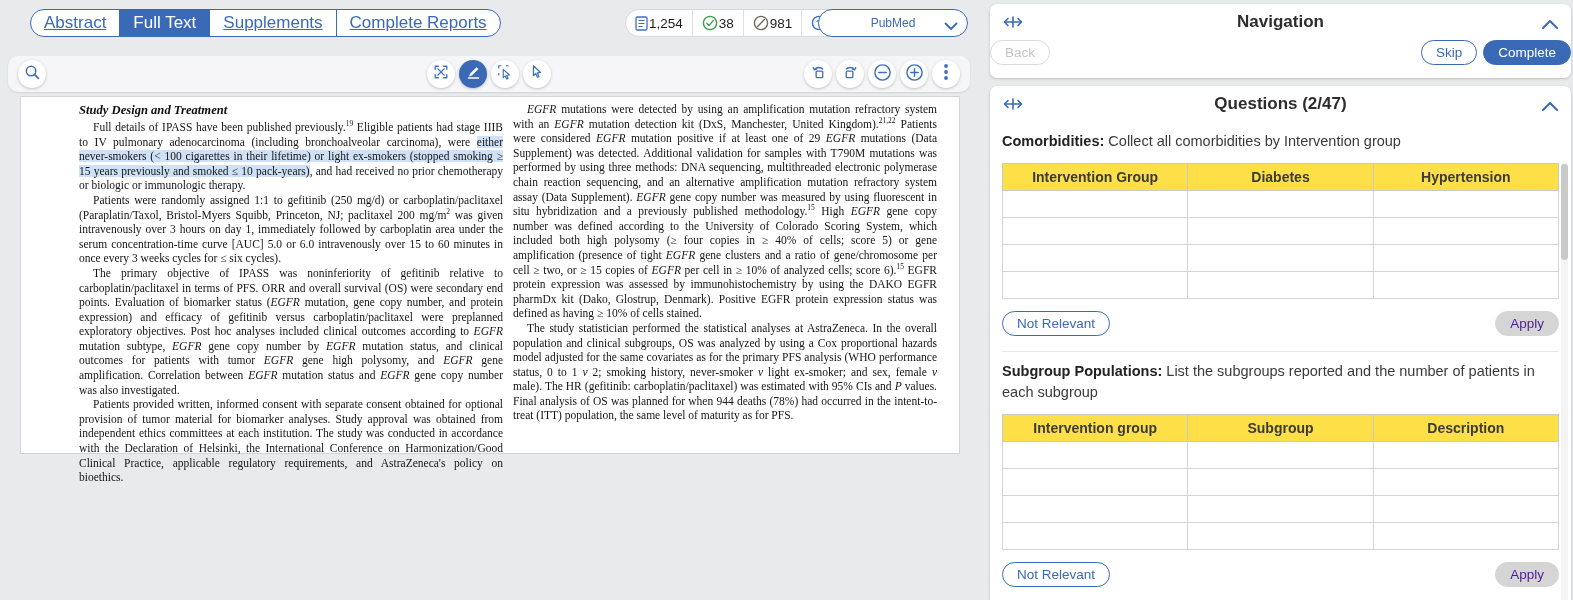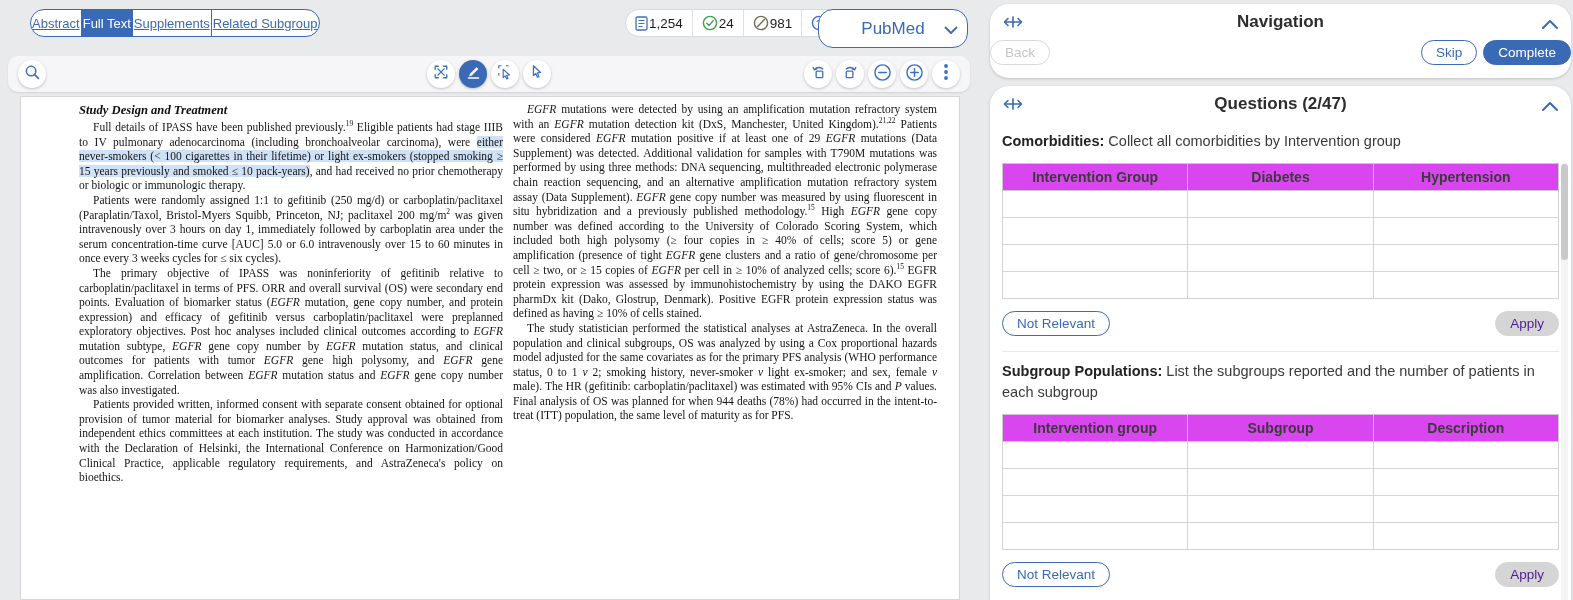--- a/index.html
+++ b/index.html
@@ -14,56 +14,56 @@
     --hl:#cfe1f6;
   }
   *{margin:0;padding:0;box-sizing:border-box;}
   html,body{width:1573px;height:600px;overflow:hidden;}
   body{background:var(--gray-bg);font-family:"Liberation Sans",sans-serif;position:relative;}
 
   
   .left-pane{position:absolute;left:0;top:0;width:978px;height:600px;}
 
   .tabs{position:absolute;left:30px;top:9px;height:28px;display:flex;border:1.5px solid var(--blue);border-radius:15px;background:#fff;overflow:hidden;align-items:stretch;}
-  .tab{padding:0 1px;display:flex;align-items:center;color:var(--blue);font-size:13px;border-right:1.5px solid var(--blue);cursor:pointer;text-decoration:underline;white-space:nowrap;}
+  .tab{padding:0 13px;display:flex;align-items:center;color:var(--blue);font-size:17px;border-right:1.5px solid var(--blue);cursor:pointer;text-decoration:underline;white-space:nowrap;}
   .tab:last-child{border-right:none;}
   .tab.active{background:var(--blue);color:#fff;text-decoration:none;}
 
   .stats{position:absolute;left:625px;top:9px;height:28px;display:flex;align-items:stretch;background:#fff;border:1px solid #d9d9dc;border-radius:14px;overflow:hidden;}
   .stat{display:flex;align-items:center;gap:1px;padding:0 9px;border-right:1px solid #e0e0e3;font-size:13.5px;color:#1d1d1f;}
   .stat:last-child{border-right:none;}
   .stat .ic{display:flex;align-items:center;}
 
-  .source-select{position:absolute;right:10px;top:9px;width:150px;height:39px;border:1.5px solid var(--blue);border-radius:15px;background:#fff;display:flex;align-items:center;justify-content:center;color:var(--blue);font-size:17px;cursor:pointer;}
+  .source-select{position:absolute;right:10px;top:9px;width:150px;height:28px;border:1.5px solid var(--blue);border-radius:15px;background:#fff;display:flex;align-items:center;justify-content:center;color:var(--blue);font-size:12px;cursor:pointer;}
   .source-select .chev{position:absolute;right:9px;top:10px;}
 
   .pdf-toolbar{position:absolute;left:8px;top:56px;right:8px;height:36px;background:#f6f6f8;border-radius:10px;box-shadow:0 1px 2px rgba(0,0,0,.10);}
   .tool-circle{width:28px;height:28px;border-radius:50%;background:#fff;box-shadow:0 1px 3px rgba(0,0,0,.22);display:flex;align-items:center;justify-content:center;cursor:pointer;}
   .tool-circle.active{background:var(--blue);}
   .tc-search{position:absolute;left:10px;top:4px;}
   .tc-center{position:absolute;left:50%;top:4px;transform:translateX(-50%);display:flex;gap:4px;}
   .tc-right{position:absolute;right:10px;top:4px;display:flex;gap:4px;}
 
-  .pdf-page{position:absolute;left:20px;top:96px;width:940px;height:504px;background:#fff;border:1px solid #d4d4d8;padding:5px 22px 0 58px;}
+  .pdf-page{position:absolute;left:20px;top:96px;width:940px;height:358px;background:#fff;border:1px solid #d4d4d8;padding:5px 22px 0 58px;}
   .page-cols{display:flex;gap:10px;}
   .col{width:425px;font-family:"Liberation Serif",serif;font-size:11.5px;line-height:1.27;text-align:justify;color:#141414;}
   .col p{text-indent:14px;}
   .sec-head{font-family:"Liberation Serif",serif;font-size:12.6px;font-weight:bold;font-style:italic;color:#0e0e0e;margin:1px 0 1px;text-align:left;}
   .sec-head.mt{margin-top:9px;margin-bottom:3px;}
   .seg-i{font-style:italic;}
   .seg-sup{vertical-align:super;font-size:7.5px;line-height:0;}
   .seg-hl{background:var(--hl);}
   .page-footer{position:absolute;left:58px;right:22px;bottom:9px;display:flex;justify-content:space-between;align-items:baseline;}
   .pf-left{display:flex;gap:10px;align-items:baseline;font-family:"Liberation Sans",sans-serif;font-size:9.5px;color:#222;}
   .pf-page{font-weight:bold;font-size:11px;color:#000;}
   .pf-right{font-family:"Liberation Serif",serif;font-variant:small-caps;font-weight:bold;font-size:10.5px;color:#0e0e0e;}
 
   
   .right-pane{position:absolute;left:988px;top:0;width:585px;height:600px;}
-  .card{position:absolute;left:2px;right:2px;background:var(--card);border-radius:19px;box-shadow:0 1px 3px rgba(0,0,0,.18);}
+  .card{position:absolute;left:2px;right:2px;background:var(--card);border-radius:7px;box-shadow:0 1px 3px rgba(0,0,0,.18);}
   .card-nav{top:4px;height:74px;}
   .card-q{top:86px;height:560px;border-bottom-left-radius:0;border-bottom-right-radius:0;}
   .card-header{position:relative;height:36px;display:flex;align-items:center;justify-content:center;}
   .card-title{font-size:17px;font-weight:bold;color:#2d2d2f;}
   .move-handle{position:absolute;left:12px;top:10px;cursor:grab;}
   .collapse-btn{position:absolute;right:12px;top:12px;cursor:pointer;}
 
   .nav-buttons{display:flex;align-items:center;gap:6px;padding:0 0;}
   .btn{border-radius:14px;padding:4px 14px;font-size:13.5px;background:#fff;white-space:nowrap;cursor:pointer;}
   .btn-outline{border:1.5px solid var(--blue);color:var(--blue);}
@@ -74,37 +74,37 @@
 
   .search-select{margin:1px 8px 6px;height:27px;border:1.5px solid var(--blue);border-radius:15px;position:relative;display:flex;align-items:center;justify-content:center;color:var(--blue);font-size:13.5px;cursor:pointer;background:#fff;}
   .search-select .chev{position:absolute;right:10px;top:9px;}
 
   .q-body{position:relative;padding:0 12px;}
   .question-block{padding-top:9px;}
   .question-block + .question-block{border-top:1px solid #e8e8e8;margin-top:2px;}
   .q-label{font-size:14.5px;color:#3a3a3a;line-height:1.4;padding-right:6px;}
   .q-label b{color:#222;text-align:center;}
   .q-table{width:100%;border-collapse:collapse;margin-top:12px;table-layout:fixed;}
-  .q-table th{background:#d946ef;border:1px solid var(--tbl-border);font-size:14px;font-weight:bold;padding:5px 4px;color:#3b3b3b;}
+  .q-table th{background:#fde047;border:1px solid var(--tbl-border);font-size:14px;font-weight:bold;padding:5px 4px;color:#3b3b3b;}
   .q-table td{border:1px solid #d4d4d4;height:27px;background:#fff;}
   .q-actions{display:flex;justify-content:space-between;align-items:flex-end;padding:12px 0 13px;}
 
   .q-scrollbar{position:absolute;right:3px;top:76px;bottom:2px;width:7px;background:#f4f4f4;border-radius:4px;}
   .q-thumb{position:absolute;top:2px;left:0;width:7px;height:96px;background:#c9c9c9;border-radius:4px;cursor:pointer;}
 </style>
 </head>
 <body>
 
 <div class="left-pane">
 
   <div class="tabs">
       <div class="tab">Abstract</div>
       <div class="tab active">Full Text</div>
       <div class="tab">Supplements</div>
-      <div class="tab">Related Subgroup</div>
+      <div class="tab">Complete Reports</div>
     </div>
 
   <div class="stats">
       <div class="stat">
         <span class="ic">
           <svg width="13" height="15" viewBox="0 0 13 15">
             <rect x="1" y="1" width="11" height="13" rx="1.5" fill="none" stroke="#3d6fc0" stroke-width="1.3"></rect>
             <line x1="3.5" y1="4.5" x2="9.5" y2="4.5" stroke="#3d6fc0" stroke-width="1.1"></line>
             <line x1="3.5" y1="7.5" x2="9.5" y2="7.5" stroke="#3d6fc0" stroke-width="1.1"></line>
             <line x1="3.5" y1="10.5" x2="7.5" y2="10.5" stroke="#3d6fc0" stroke-width="1.1"></line>
@@ -112,21 +112,21 @@
         </span>
         <span>1,254</span>
       </div>
       <div class="stat">
         <span class="ic">
           <svg width="16" height="16" viewBox="0 0 16 16">
             <circle cx="8" cy="8" r="6.6" fill="none" stroke="#3f9d4e" stroke-width="1.4"></circle>
             <polyline points="4.8,8.3 7.1,10.4 11.2,5.6" fill="none" stroke="#3f9d4e" stroke-width="1.4" stroke-linecap="round" stroke-linejoin="round"></polyline>
           </svg>
         </span>
-        <span>24</span>
+        <span>38</span>
       </div>
       <div class="stat">
         <span class="ic">
           <svg width="16" height="16" viewBox="0 0 16 16">
             <circle cx="8" cy="8" r="6.6" fill="none" stroke="#6f6f58" stroke-width="1.4"></circle>
             <line x1="4.6" y1="11.4" x2="11.4" y2="4.6" stroke="#6f6f58" stroke-width="1.4" stroke-linecap="round"></line>
           </svg>
         </span>
         <span>981</span>
       </div>

